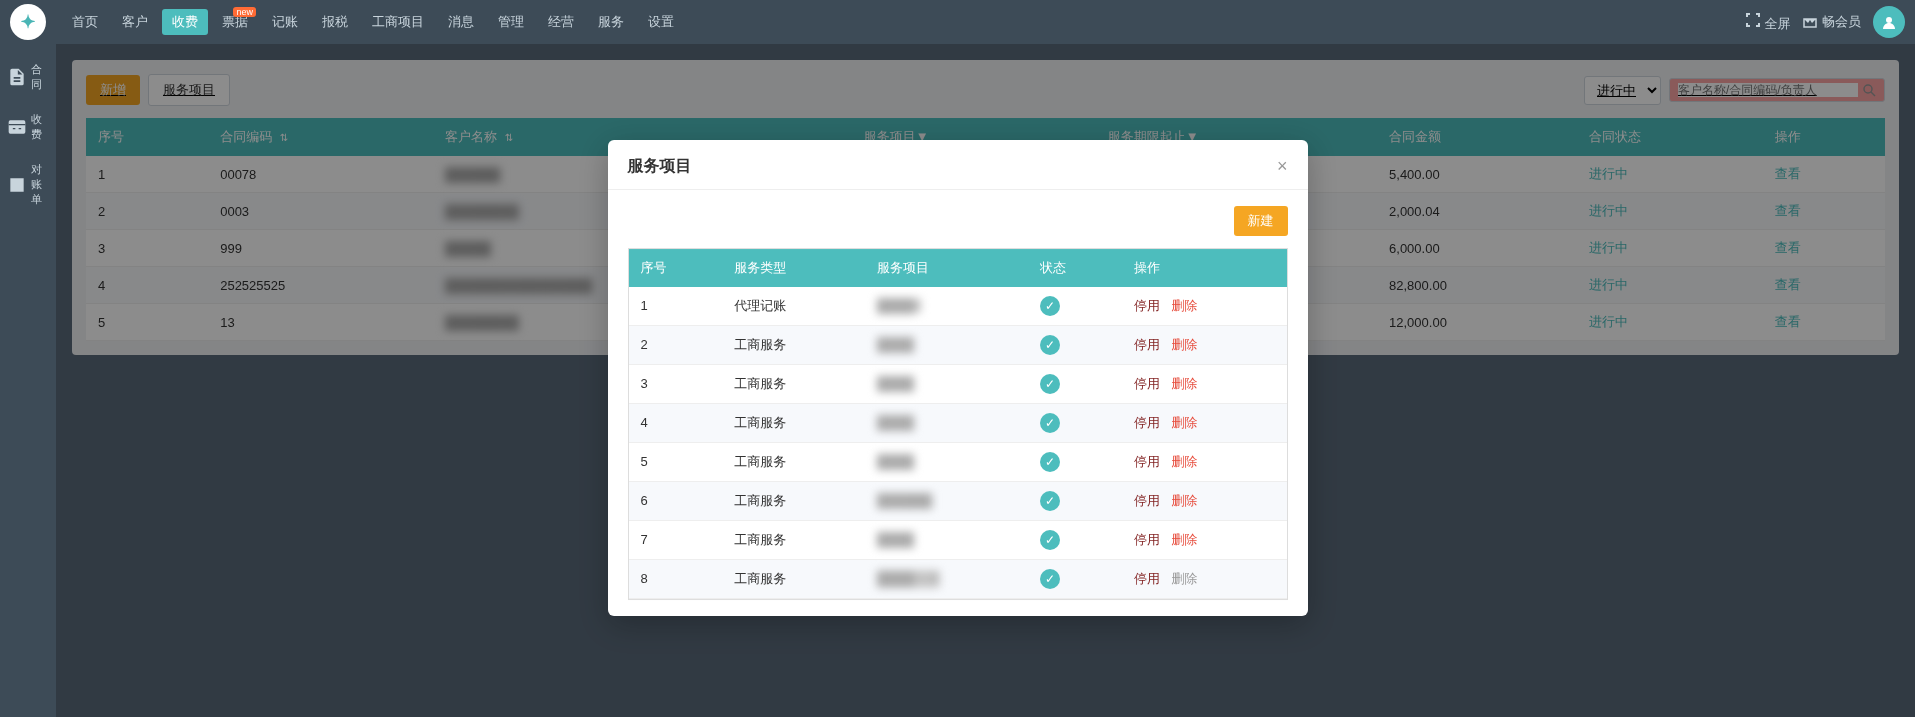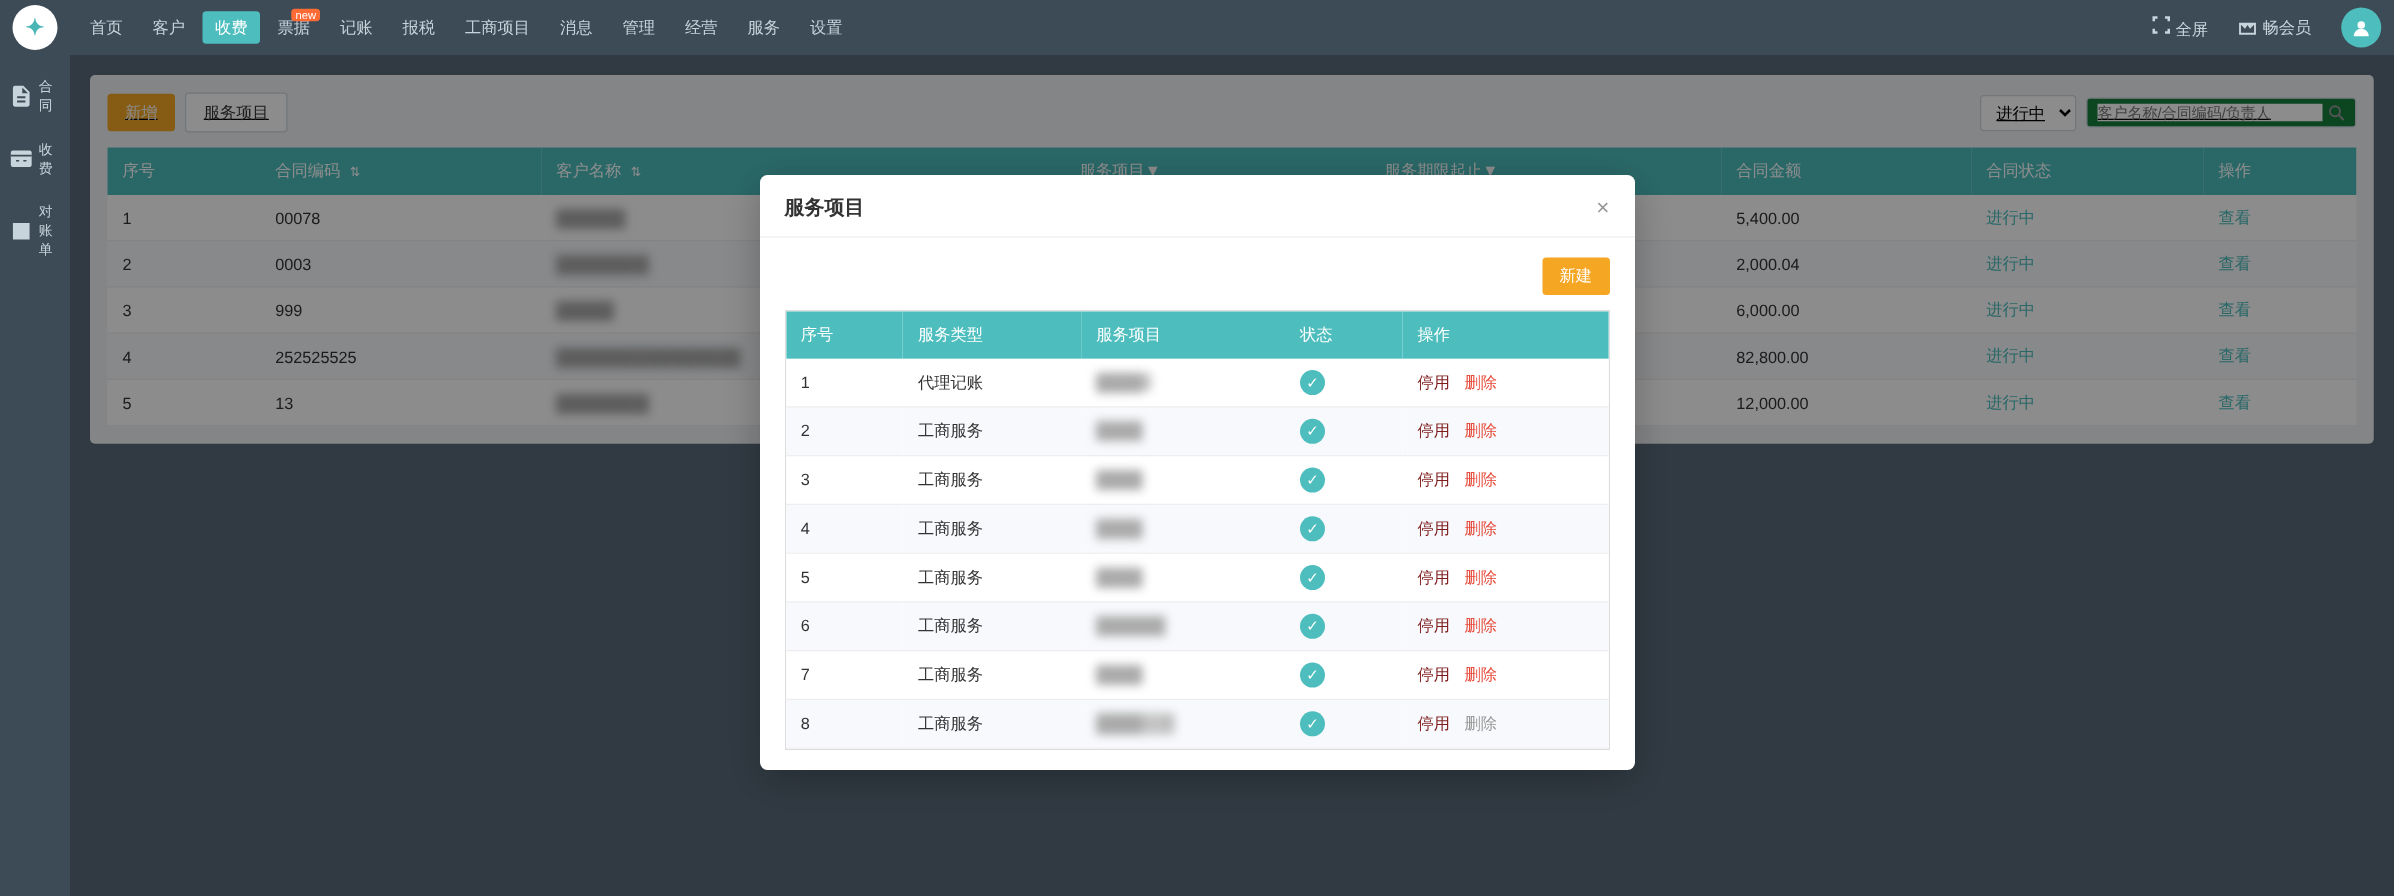--- a/index.html
+++ b/index.html
@@ -50,21 +50,21 @@
       top: -2px; right: 2px;
       background: #ff6b35;
       color: #fff;
       font-size: 9px;
       padding: 0 3px;
       border-radius: 3px;
     }
     .top-nav .right-actions {
       display: flex;
       align-items: center;
-      gap: 24px;
+      gap: 12px;
       color: #c8d4dc;
       font-size: 13px;
     }
     .top-nav .right-actions span { cursor: pointer; }
     .avatar {
       width: 32px; height: 32px;
       background: #4dbdbd;
       border-radius: 50%;
       display: flex; align-items: center; justify-content: center;
       color: #fff;
@@ -154,21 +154,21 @@
       border: 1px solid #d0d7de;
       border-radius: 3px;
       font-size: 13px;
       background: #fff;
     }
     .search-box {
       display: flex;
       align-items: center;
       border: 1px solid #d0d7de;
       border-radius: 3px;
-      background: #15803d;
+      background: #fca5a5;
       padding: 4px 8px;
       gap: 4px;
     }
     .search-box input {
       border: none;
       outline: none;
       font-size: 12px;
       width: 180px;
       color: #999;
     }

